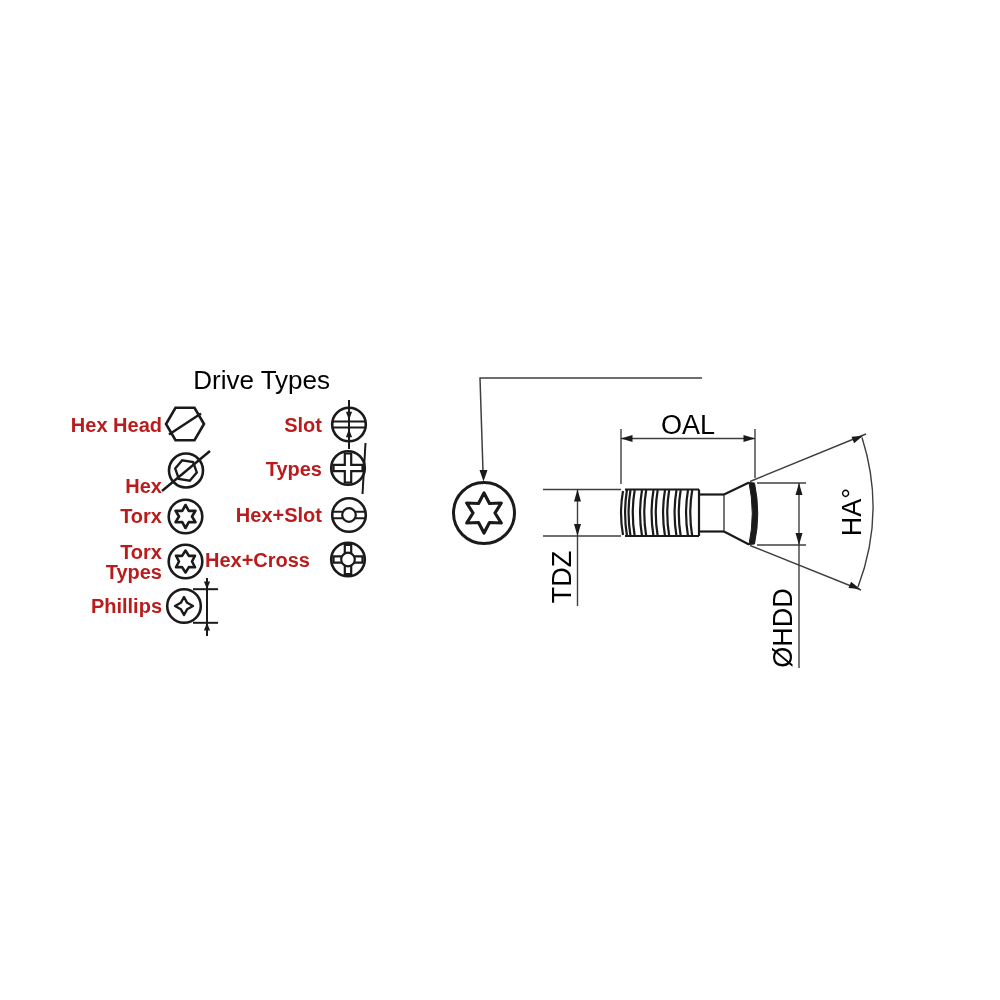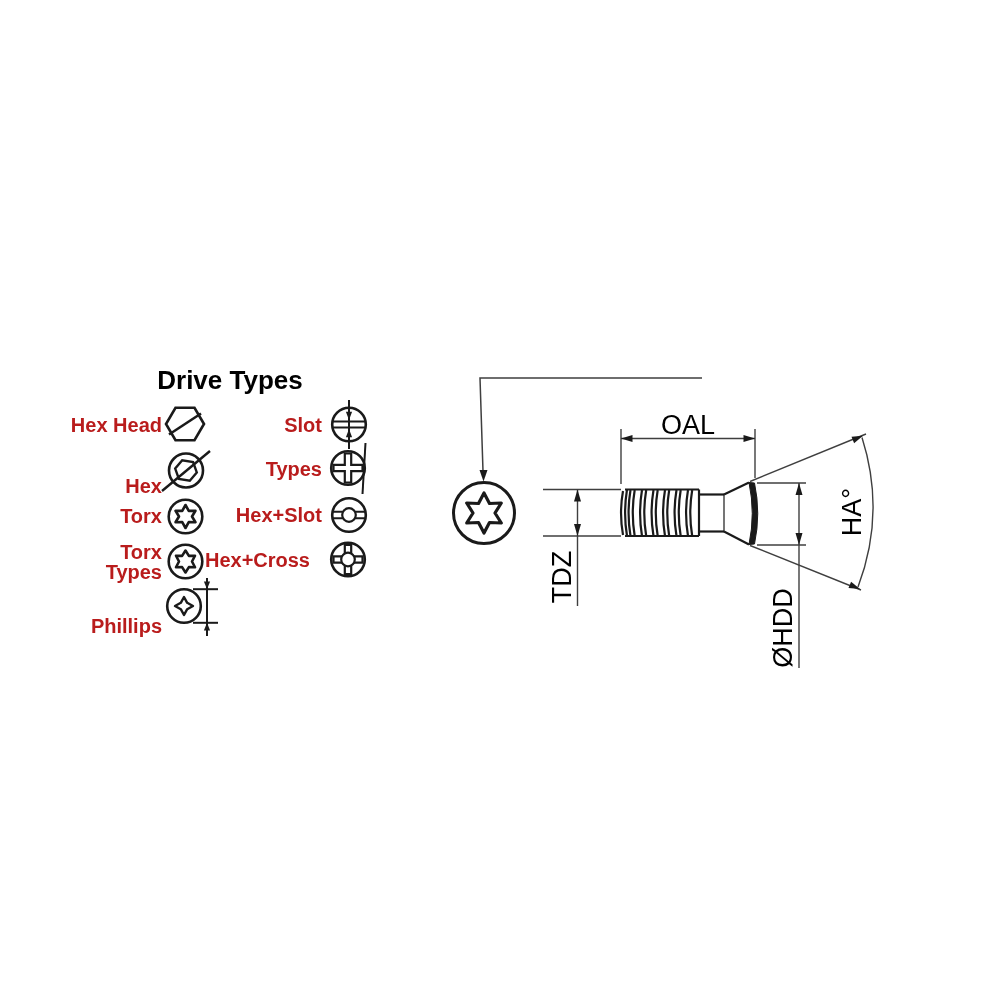--- a/index.html
+++ b/index.html
@@ -1,38 +1,38 @@
 <!DOCTYPE html>
 <html><head>
 <meta charset="utf-8">
 <style>
   html,body{margin:0;padding:0;background:#fff;}
   #canvas{position:relative;width:1000px;height:1000px;background:#ffffff;overflow:hidden;
           font-family:"Liberation Sans",sans-serif;}
   .lab{position:absolute;font-weight:bold;font-size:20px;color:#b91c1c;text-align:right;
        width:142px;line-height:20px;white-space:nowrap;}
-  .legend-title{position:absolute;left:130px;top:365px;width:200px;text-align:center;
-       font-weight:bold;font-size:26px;color:#000;}
+  .legend-title{position:absolute;left:130px;top:365px;width:200px;text-align:right;
+       font-weight:normal;font-size:26px;color:#000;}
   .dim-label{position:absolute;font-size:27px;color:#000;text-align:center;line-height:28px;white-space:nowrap;}
   .rot{transform:rotate(-90deg);}
   svg{position:absolute;display:block;}
 </style>
 </head>
 <body>
 
 <div id="canvas">
 
   <div class="legend-title">Drive Types</div>
 
   <div class="lab" style="left:20px;top:415px;">Hex Head</div>
   <div class="lab" style="left:20px;top:476px;">Hex</div>
   <div class="lab" style="left:20px;top:506px;">Torx</div>
   <div class="lab" style="left:20px;top:542px;">Torx</div>
   <div class="lab" style="left:20px;top:562px;">Types</div>
-  <div class="lab" style="left:20px;top:596px;margin-top:20px;">Phillips</div>
+  <div class="lab" style="left:20px;top:596px;">Phillips</div>
 
   <div class="lab" style="left:180px;top:415px;">Slot</div>
   <div class="lab" style="left:180px;top:459px;">Types</div>
   <div class="lab" style="left:180px;top:505px;">Hex+Slot</div>
   <div class="lab" style="left:168px;top:550px;">Hex+Cross</div>
 
   <svg style="left:163px;top:402px;" width="44" height="44" viewBox="0 0 44 44">
     <polygon points="41,22 31.5,5.8 12.5,5.8 3,22 12.5,38.2 31.5,38.2" fill="none" stroke="#1a1a1a" stroke-width="2.6"></polygon>
     <line x1="6" y1="32.5" x2="38" y2="11.5" stroke="#1a1a1a" stroke-width="2.6"></line>
   </svg>

